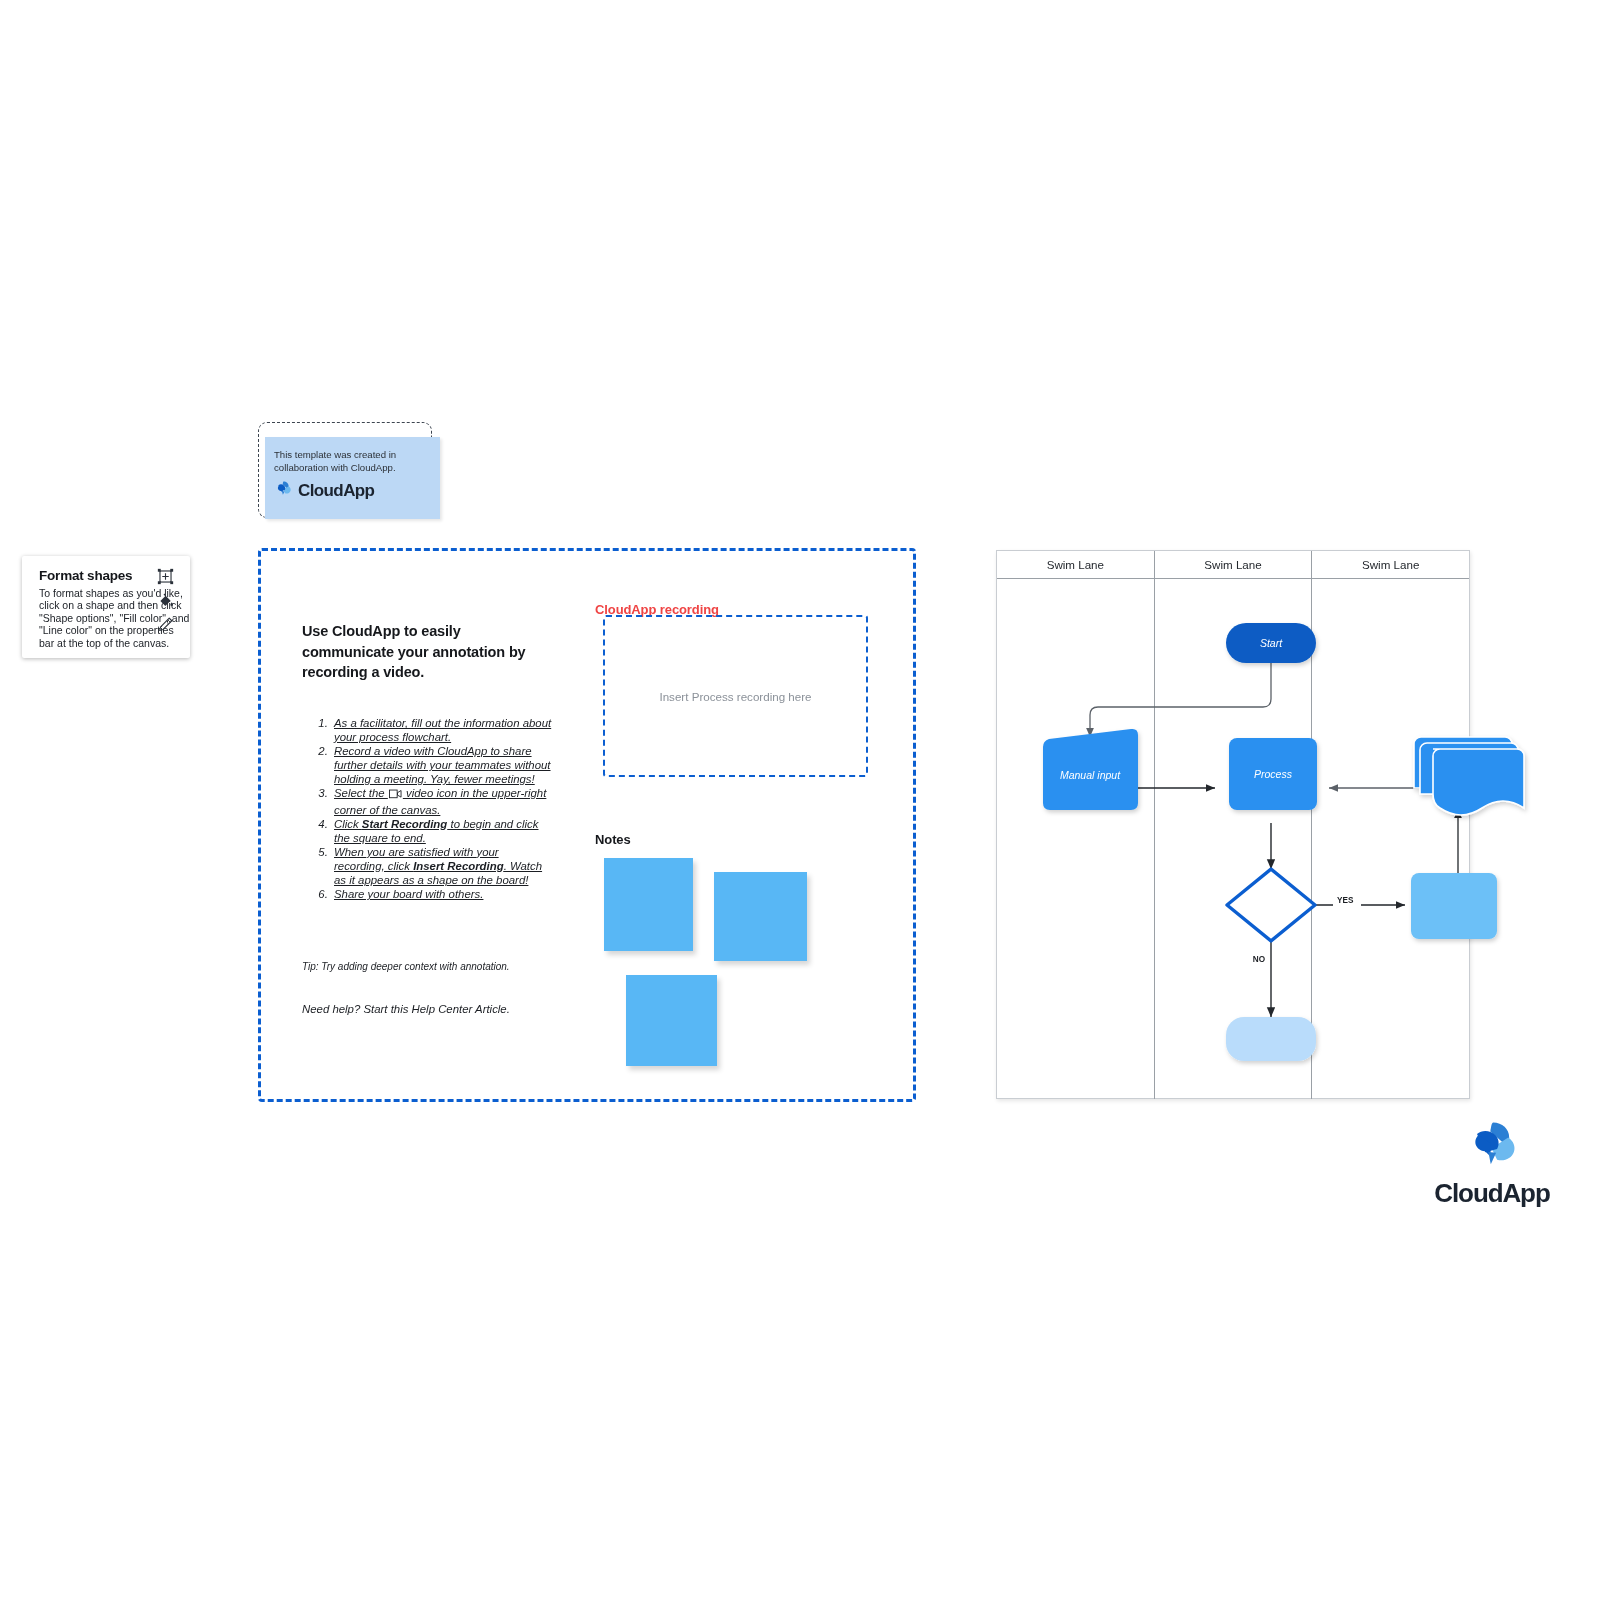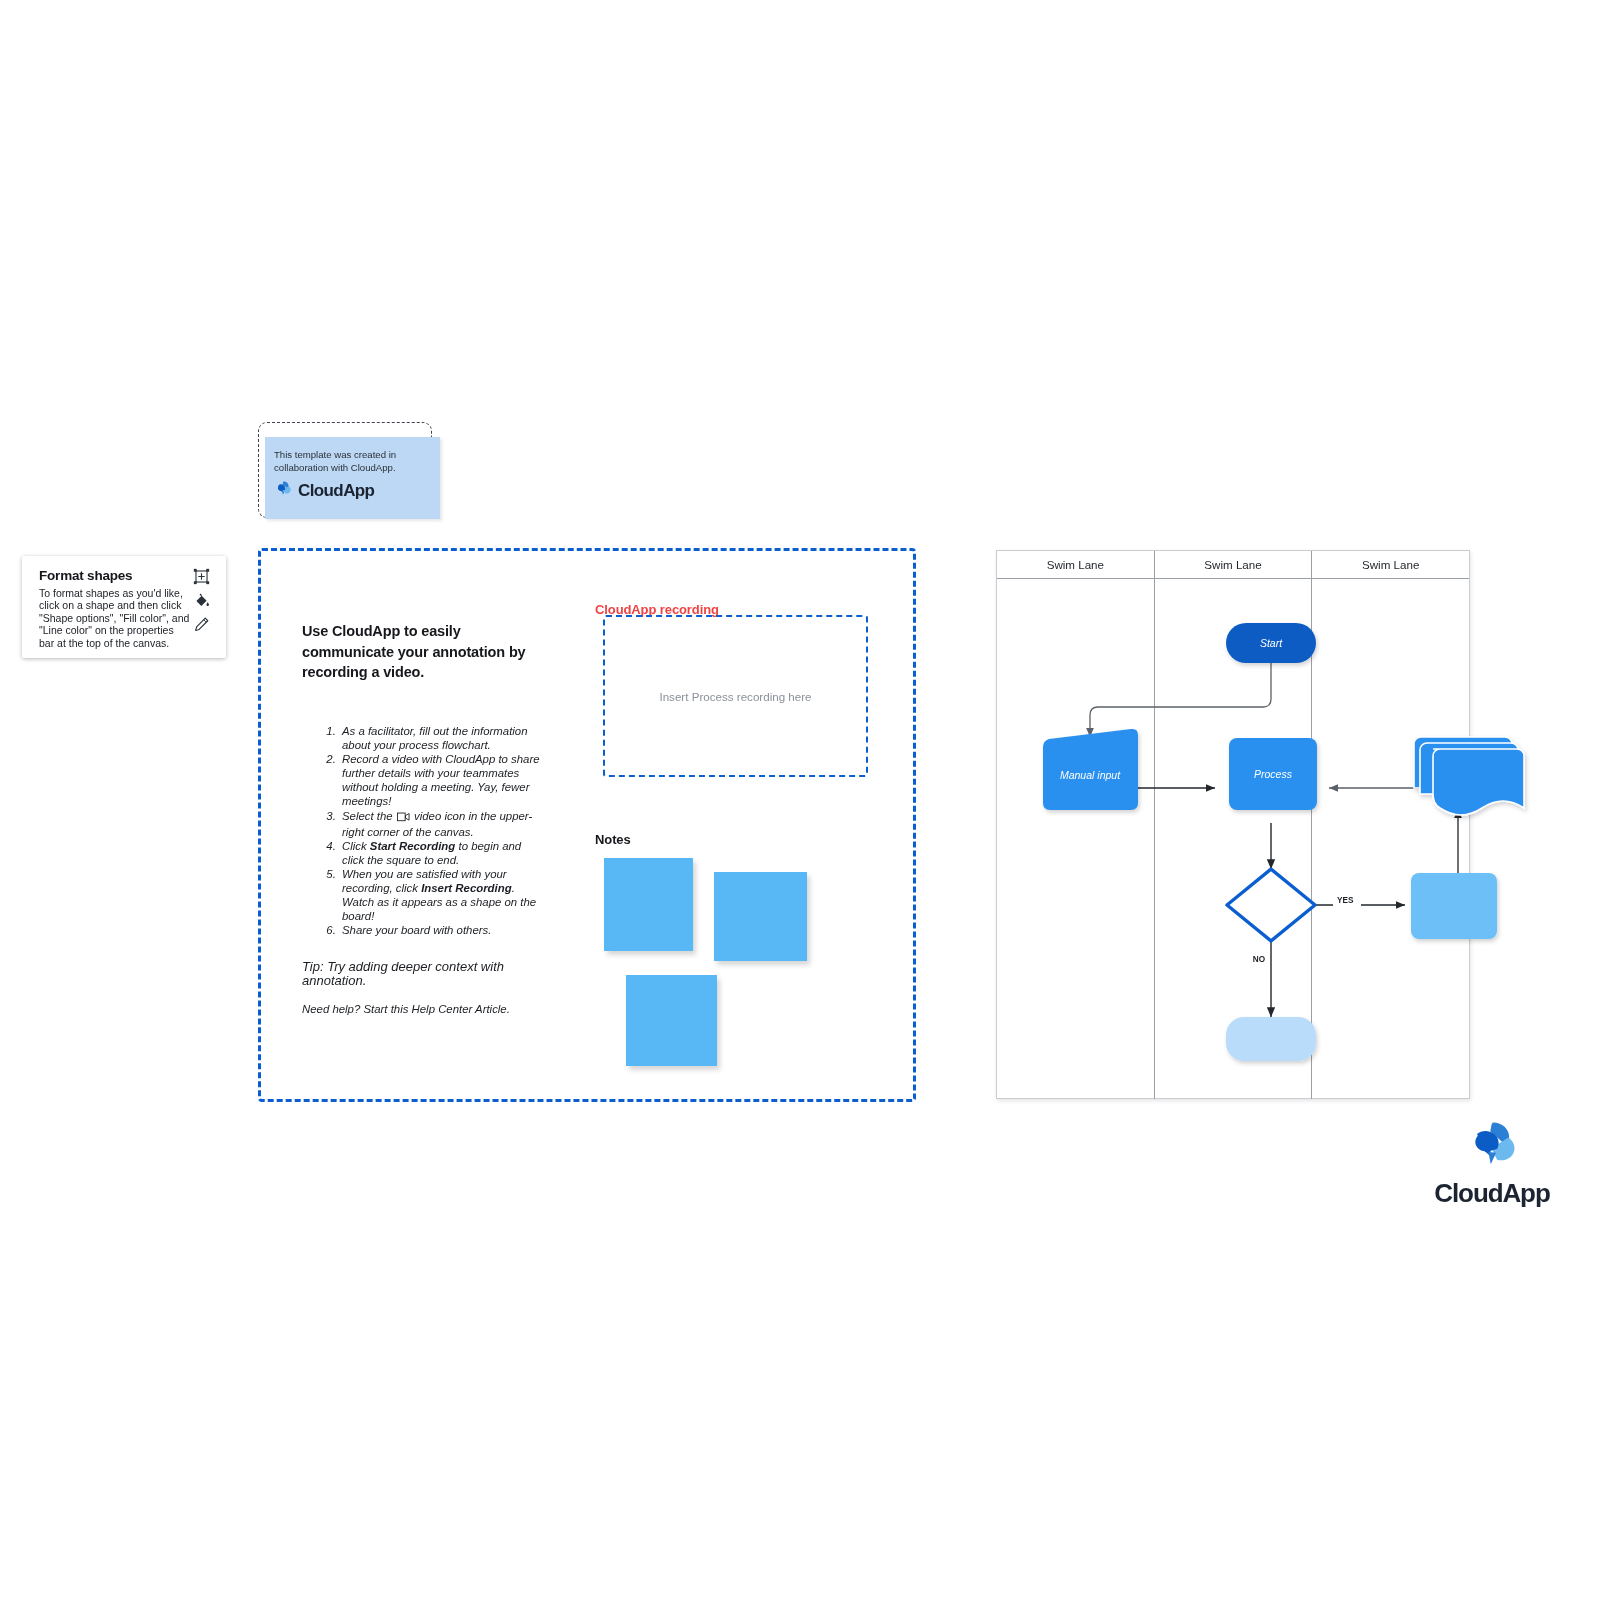--- a/index.html
+++ b/index.html
@@ -14,21 +14,21 @@
     font-family: "Liberation Sans", sans-serif;
     overflow: hidden;
     color: #1a1a1a;
   }
 
   
   #format-panel {
     position: absolute;
     left: 22px;
     top: 556px;
-    width: 204px;
+    width: 168px;
     height: 102px;
     background: #ffffff;
     border-radius: 2px;
     box-shadow: 0 1px 4px rgba(0,0,0,.28);
     padding: 0;
   }
   #format-panel .fp-inner {
     padding: 12px 14px 10px 17px;
     width: 152px;
     overflow: hidden;
@@ -131,38 +131,39 @@
     position: absolute;
     left: 302px;
     top: 716px;
     width: 250px;
     font-size: 11.4px;
     line-height: 14.1px;
     font-style: italic;
     color: #1b1e23;
   }
   #steps-list ol {
-    margin: 8px;
+    margin: 0;
     padding: 0 0 0 29px;
     list-style-position: outside;
+    text-decoration: underline;
   }
   #steps-list li { margin: 0 0 0 0; padding-left: 3px; }
   #steps-list li::marker { font-style: italic; }
   #steps-list b { font-weight: bold; }
   .video-glyph {
     display: inline-block;
     vertical-align: -2px;
     margin: 0 1px;
   }
   #tip-text {
     position: absolute;
     left: 302px;
     top: 960px;
     width: 222px;
-    font-size: 13px;
+    font-size: 10px;
     line-height: 14.1px;
     font-style: italic;
     color: #1b1e23;
   }
   #help-text {
     position: absolute;
     left: 302px;
     top: 1002px;
     width: 250px;
     font-size: 11.4px;

